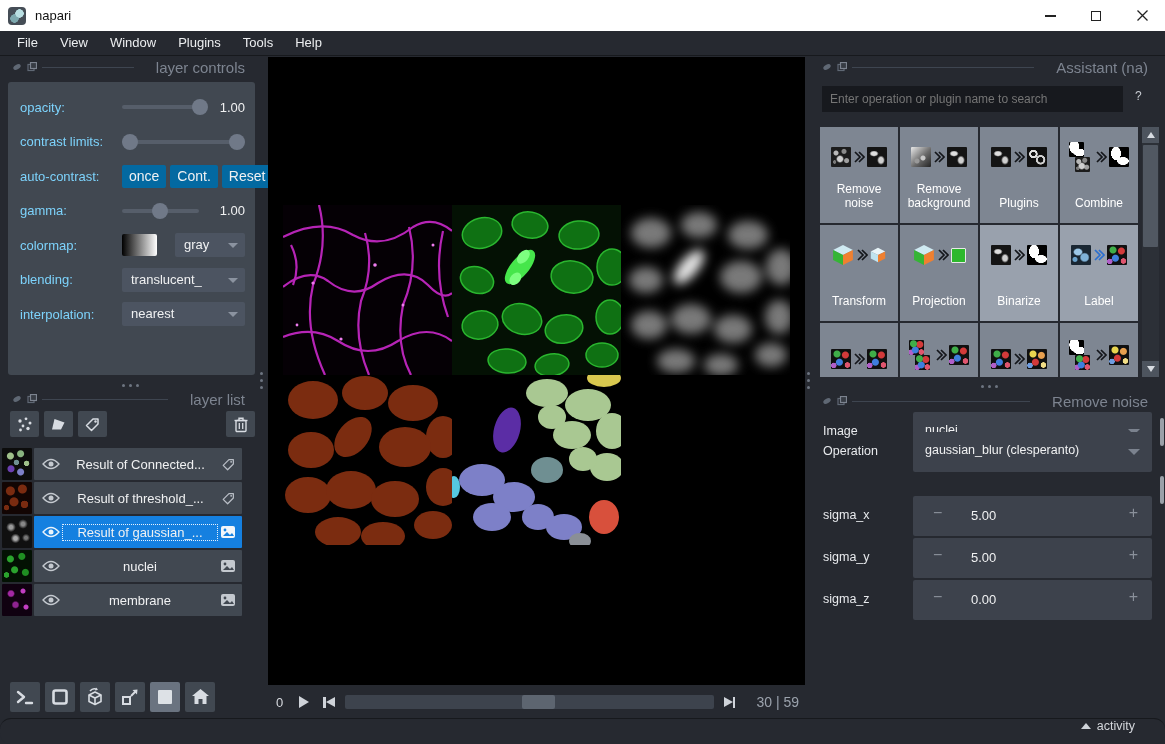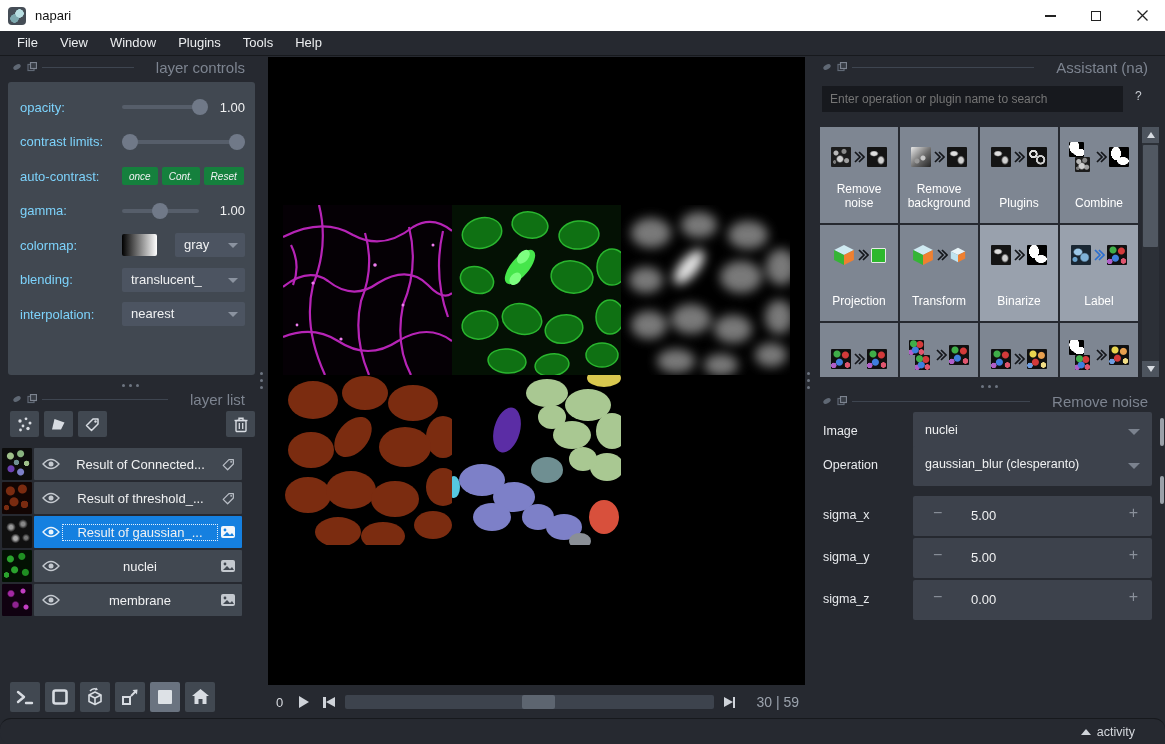--- a/index.html
+++ b/index.html
@@ -36,22 +36,22 @@
   .controls-box { position:absolute; left:8px; top:26px; width:247px; height:293px;
     background:#414851; border-radius:3px; padding:13px 10px 10px 12px;
     display:flex; flex-direction:column; gap:10.5px; }
   .ctl-row { display:grid; grid-template-columns:102px 1fr; align-items:center; height:24px; }
   .ctl-label { font-size:13px; color:#7dd3fc; }
   .ctl-right { display:flex; align-items:center; gap:18px; }
   .slider { position:relative; height:18px; flex:1; }
   .slider .track { position:absolute; top:7px; left:0; right:0; height:4px; background:#565e6a; border-radius:2px; }
   .slider .handle { position:absolute; top:1px; width:16px; height:16px; border-radius:50%; background:#707988; }
   .ctl-value { font-size:13px; width:28px; text-align:right; }
-  .ac-btn { background:#15803d; border:none; color:#f0f1f2; font-size:10px; padding:3.5px 7px;
-    border-radius:2px; font-family:"Liberation Sans",sans-serif;font-style:italic; }
+  .ac-btn { background:#0369a1; border:none; color:#f0f1f2; font-size:14px; padding:3.5px 7px;
+    border-radius:2px; font-family:"Liberation Sans",sans-serif; }
   .dropdown { position:relative; background:#4c5461; border-radius:2px; height:24px; line-height:24px;
     padding:0 20px 0 9px; font-size:13px; flex:1; white-space:nowrap; overflow:hidden; }
   .dd-arrow { position:absolute; right:7px; top:10px; width:0; height:0;
     border-left:5px solid transparent; border-right:5px solid transparent; border-top:5px solid #8b93a0; }
   .cmap-swatch { width:35px; height:22px; border-radius:2px; background:linear-gradient(to right,#000,#fff); }
 
   
   .hdots, .vdots { position:absolute; display:flex; gap:4px; }
   .vdots { flex-direction:column; }
   .hdots i, .vdots i { width:3px; height:3px; border-radius:50%; background:#6d7581; }
@@ -192,21 +192,21 @@
   .ff-text { position:absolute; left:12px; top:11px; font-size:12.5px; }
   .ff-arrow { position:absolute; right:12px; top:17px; width:0; height:0;
     border-left:6px solid transparent; border-right:6px solid transparent; border-top:6px solid #7b828e; }
   .spin-minus { position:absolute; left:20px; top:8px; font-size:16px; color:#8a909a; }
   .spin-plus { position:absolute; right:14px; top:8px; font-size:16px; color:#8a909a; }
   .spin-value { position:absolute; left:58px; top:12px; font-size:13px; }
   .edge-bar { position:absolute; width:4px; background:#9aa0a8; border-radius:2px; }
 
   
   .statusbar { position:absolute; top:718px; left:0; width:1165px; height:26px; background:#262930;
-    border-top:1px solid #17191d; display:flex; align-items:center; justify-content:flex-end;border-radius:11px; }
+    border-top:1px solid #17191d; display:flex; align-items:flex-start; justify-content:flex-end;border-radius:11px; }
   .activity { display:flex; align-items:center; gap:6px; margin-right:30px; }
   .act-tri { width:0; height:0; border-left:5px solid transparent; border-right:5px solid transparent;
     border-bottom:6px solid #cfd3d9; }
   .act-label { font-size:12.5px; color:#d4d7dc; }
 </style>
 </head>
 <body>
 
 <div class="titlebar">
   <div class="app-logo"></div>
@@ -709,41 +709,41 @@
       <div class="op-cell">
         <div class="op-icons">
           <svg width="22" height="22" viewBox="0 0 20 20">
               <polygon points="10,1 19,5.5 10,10 1,5.5" fill="#cfeaf2"></polygon>
               <polygon points="1,5.5 10,10 10,19 1,14.5" fill="#35b535"></polygon>
               <polygon points="19,5.5 10,10 10,19 19,14.5" fill="#f08030"></polygon>
             </svg>
           <svg width="12" height="12" viewBox="0 0 12 12">
               <path d="M2 1l5 5-5 5M6 1l5 5-5 5" stroke="#14161a" stroke-width="1.7" fill="none"></path>
             </svg>
-          <span class="ci ci-sm ci-green" style="border:1px solid #e8e8e8;"></span>
-        </div>
-        <div class="op-label">Projection</div>
+          <svg width="16" height="16" viewBox="0 0 20 20">
+              <polygon points="10,1 19,5.5 10,10 1,5.5" fill="#e8f4f8"></polygon>
+              <polygon points="1,5.5 10,10 10,19 1,14.5" fill="#bfe3ef"></polygon>
+              <polygon points="19,5.5 10,10 10,19 19,14.5" fill="#f08030"></polygon>
+            </svg>
+        </div>
+        <div class="op-label">Transform</div>
       </div>
       <div class="op-cell">
         <div class="op-icons">
           <svg width="22" height="22" viewBox="0 0 20 20">
               <polygon points="10,1 19,5.5 10,10 1,5.5" fill="#cfeaf2"></polygon>
               <polygon points="1,5.5 10,10 10,19 1,14.5" fill="#35b535"></polygon>
               <polygon points="19,5.5 10,10 10,19 19,14.5" fill="#f08030"></polygon>
             </svg>
           <svg width="12" height="12" viewBox="0 0 12 12">
               <path d="M2 1l5 5-5 5M6 1l5 5-5 5" stroke="#14161a" stroke-width="1.7" fill="none"></path>
             </svg>
-          <svg width="16" height="16" viewBox="0 0 20 20">
-              <polygon points="10,1 19,5.5 10,10 1,5.5" fill="#e8f4f8"></polygon>
-              <polygon points="1,5.5 10,10 10,19 1,14.5" fill="#bfe3ef"></polygon>
-              <polygon points="19,5.5 10,10 10,19 19,14.5" fill="#f08030"></polygon>
-            </svg>
-        </div>
-        <div class="op-label">Transform</div>
+          <span class="ci ci-sm ci-green" style="border:1px solid #e8e8e8;"></span>
+        </div>
+        <div class="op-label">Projection</div>
       </div>
       <div class="op-cell hl">
         <div class="op-icons">
             <span class="ci ci-smooth"></span>
           <svg width="12" height="12" viewBox="0 0 12 12">
               <path d="M2 1l5 5-5 5M6 1l5 5-5 5" stroke="#14161a" stroke-width="1.7" fill="none"></path>
             </svg>
           <span class="ci ci-binary"></span>
           </div>
         <div class="op-label">Binarize</div>
@@ -835,21 +835,21 @@
       <div class="ph-title">Remove noise</div>
     </div>
 
     <div class="form-row" style="top:356px;">
       <span class="form-label">Image</span>
       <div class="form-field">
         <span class="ff-text">nuclei</span>
         <i class="ff-arrow"></i>
       </div>
     </div>
-    <div class="form-row" style="top:390px;">
+    <div class="form-row" style="top:376px;">
       <span class="form-label">Operation</span>
       <div class="form-field">
         <span class="ff-text">gaussian_blur (clesperanto)</span>
         <i class="ff-arrow"></i>
       </div>
     </div>
     <div class="form-row" style="top:440px;">
       <span class="form-label">sigma_x</span>
       <div class="form-field">
         <span class="spin-minus">−</span>

